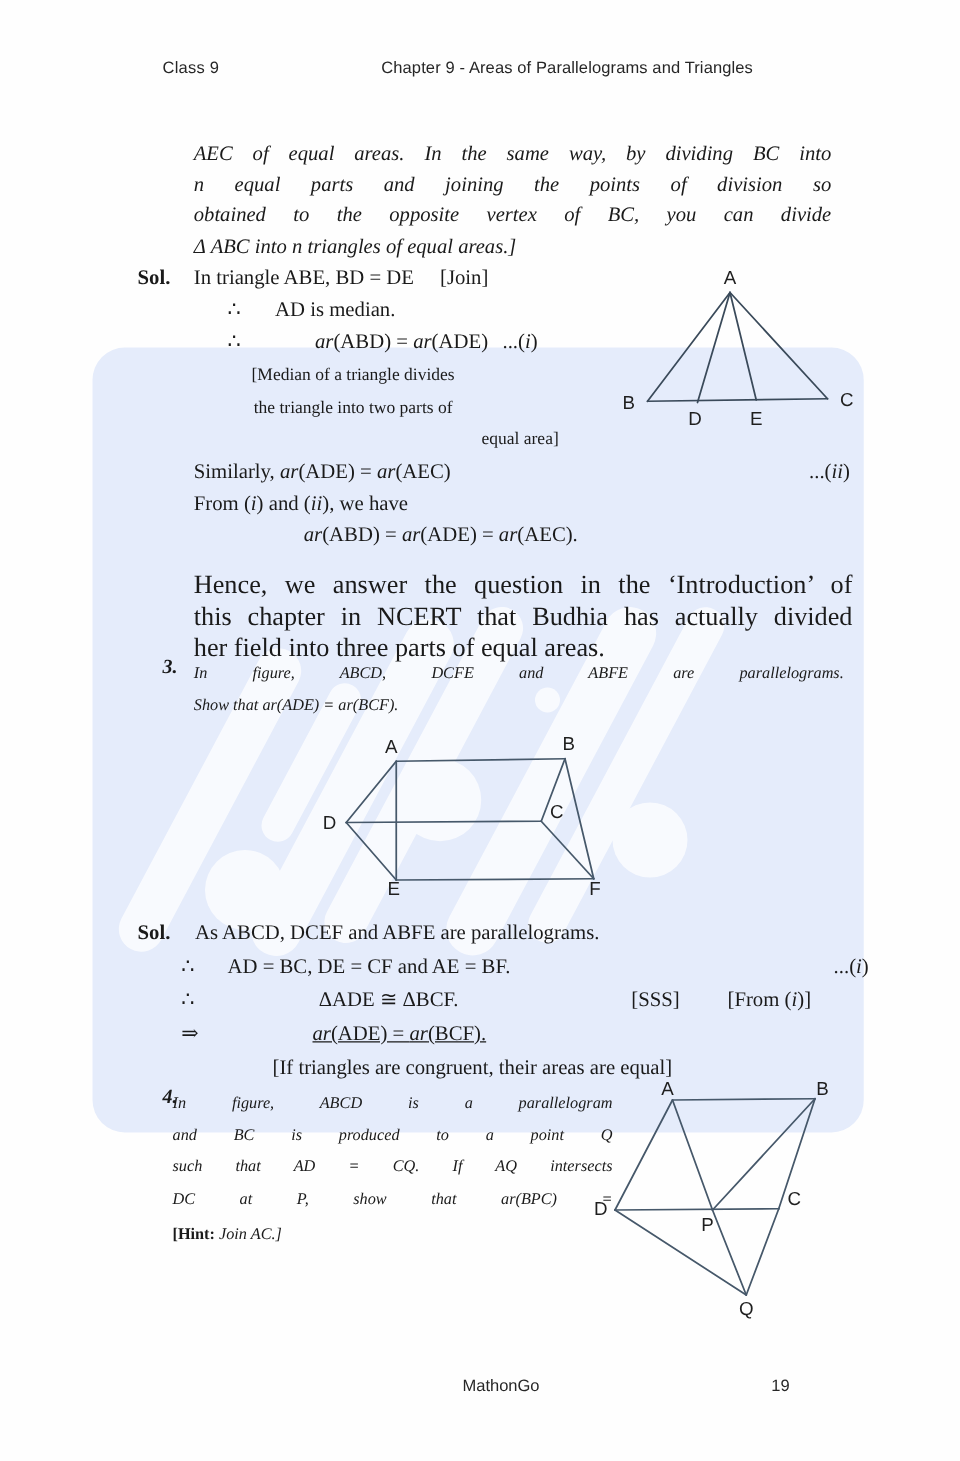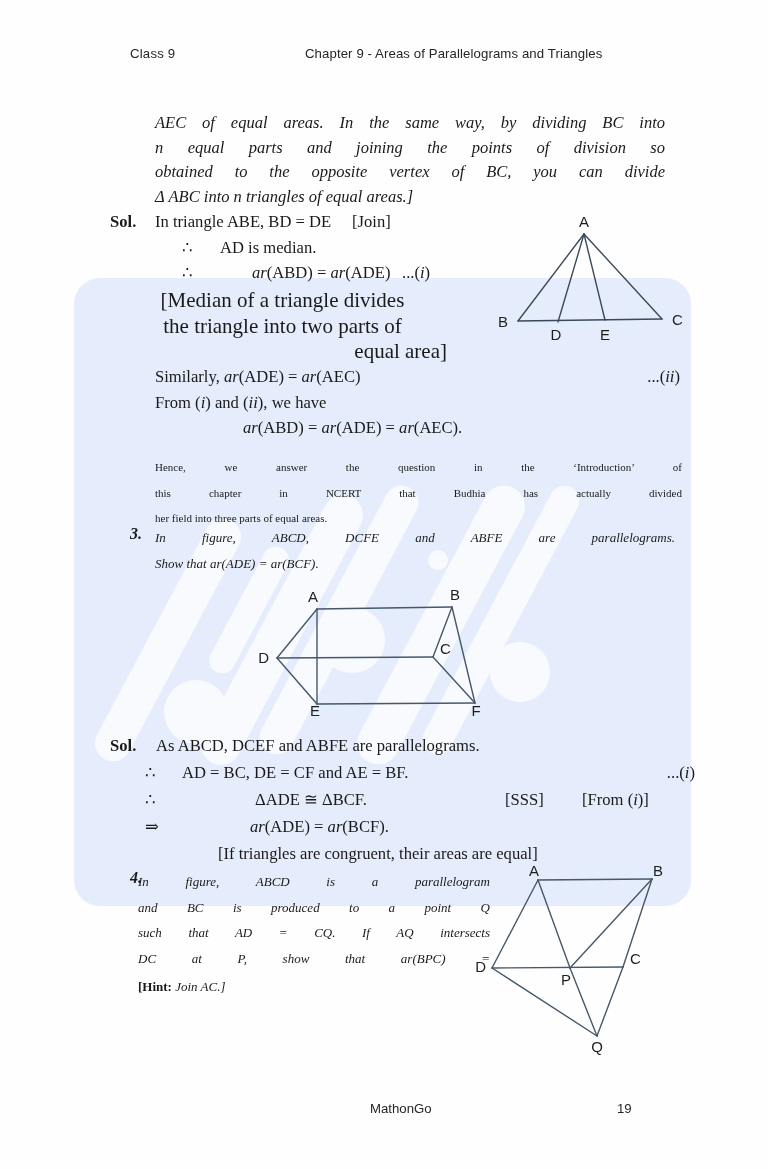--- a/index.html
+++ b/index.html
@@ -118,35 +118,35 @@
   #sol1 .lab { position: absolute; left: 0; top: 0; font-weight: bold; }
   #sol1 .t1 { position: absolute; left: 45px; top: 0; }
   #sol1 .t2 { position: absolute; left: 242px; top: 0; }
   #sol1 .th { position: absolute; left: 72px; top: 0; }
   #sol1 .eqn { position: absolute; left: 142px; top: 0; }
 
   #medbr {
     left: 110px; top: 288px;
     width: 345px;
     text-align: center;
-    font-size: 21px;
+    font-size: 14px;
     line-height: 25.6px;
   }
   #medbr .r3 { display: block; text-align: right; padding-right: 8px; }
 
   #sim { left: 155px; top: 364px; width: 525px; }
   #sim .row { position: relative; height: 25.5px; }
   #sim .lft { position: absolute; left: 0; top: 0; }
   #sim .rgt { position: absolute; right: 0; top: 0; }
   #sim .ind { position: absolute; left: 88px; top: 0; }
 
   #hence {
     left: 155px; top: 455px;
     width: 527px;
-    font-size: 11px;
+    font-size: 21px;
     line-height: 25.5px;
     text-align: justify;
   }
   #hence .l { display: block; white-space: nowrap; }
   #hence .j { display: block; text-align: justify; text-align-last: justify; }
 
   
   #q3 { left: 130px; top: 525px; width: 545px; }
   #q3 .n { position: absolute; left: 0; top: 0; font-weight: bold; font-style: italic; }
   #q3 .tx { margin-left: 25px; font-style: italic; font-size: 13px; line-height: 25.5px; }
@@ -154,21 +154,21 @@
   #q3 .l { display: block; white-space: nowrap; }
 
   
   #sol3 { left: 110px; top: 733px; width: 585px; }
   #sol3 .row { position: relative; height: 27px; }
   #sol3 .lab { position: absolute; left: 0; top: 0; font-weight: bold; }
   #sol3 .t1 { position: absolute; left: 46px; top: 0; }
   #sol3 .sym { position: absolute; left: 35px; top: 0; }
   #sol3 .c1 { position: absolute; left: 72px; top: 0; }
   #sol3 .c2 { position: absolute; left: 145px; top: 0; }
-  #sol3 .c3 { position: absolute; left: 140px; top: 0; }
+  #sol3 .c3 { position: absolute; left: 140px; top: 0; text-decoration: underline; }
   #sol3 .e1 { position: absolute; right: 0; top: 0; }
   #sol3 .e2 { position: absolute; left: 395px; top: 0; }
   #sol3 .e3 { position: absolute; left: 472px; top: 0; }
   #sol3 .brk { position: absolute; left: 108px; top: 0; }
 
   
   #q4 { left: 130px; top: 869px; width: 360px; }
   #q4 .n { position: absolute; left: 0; top: 0; font-weight: bold; font-style: italic; }
   #q4 .tx { margin-left: 8px; font-style: italic; font-size: 13px; line-height: 25.7px; }
   #q4 .j { display: block; text-align: justify; text-align-last: justify; }

